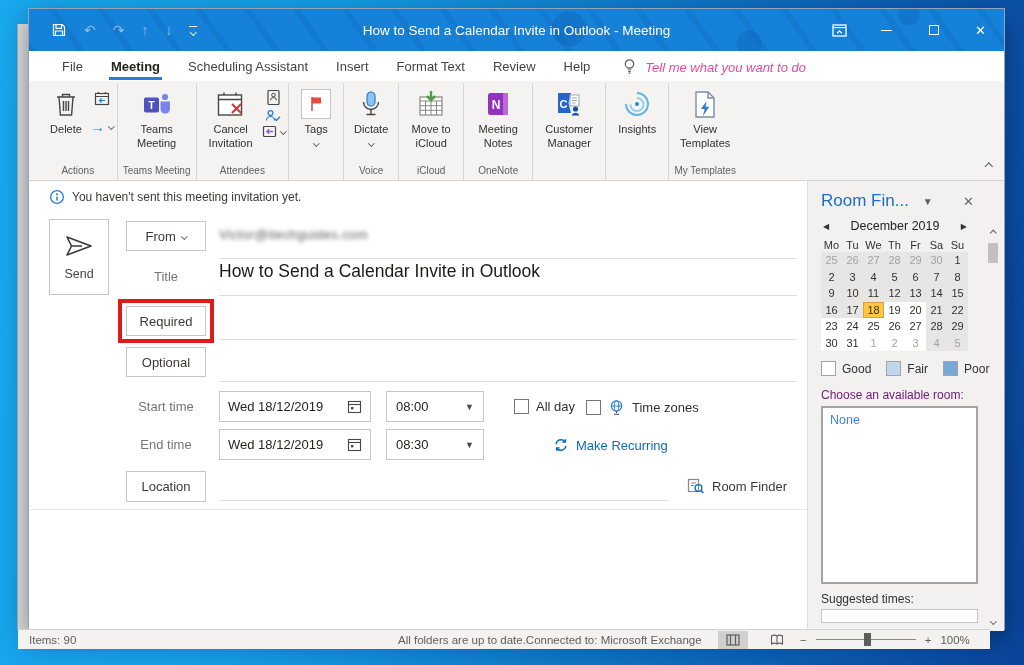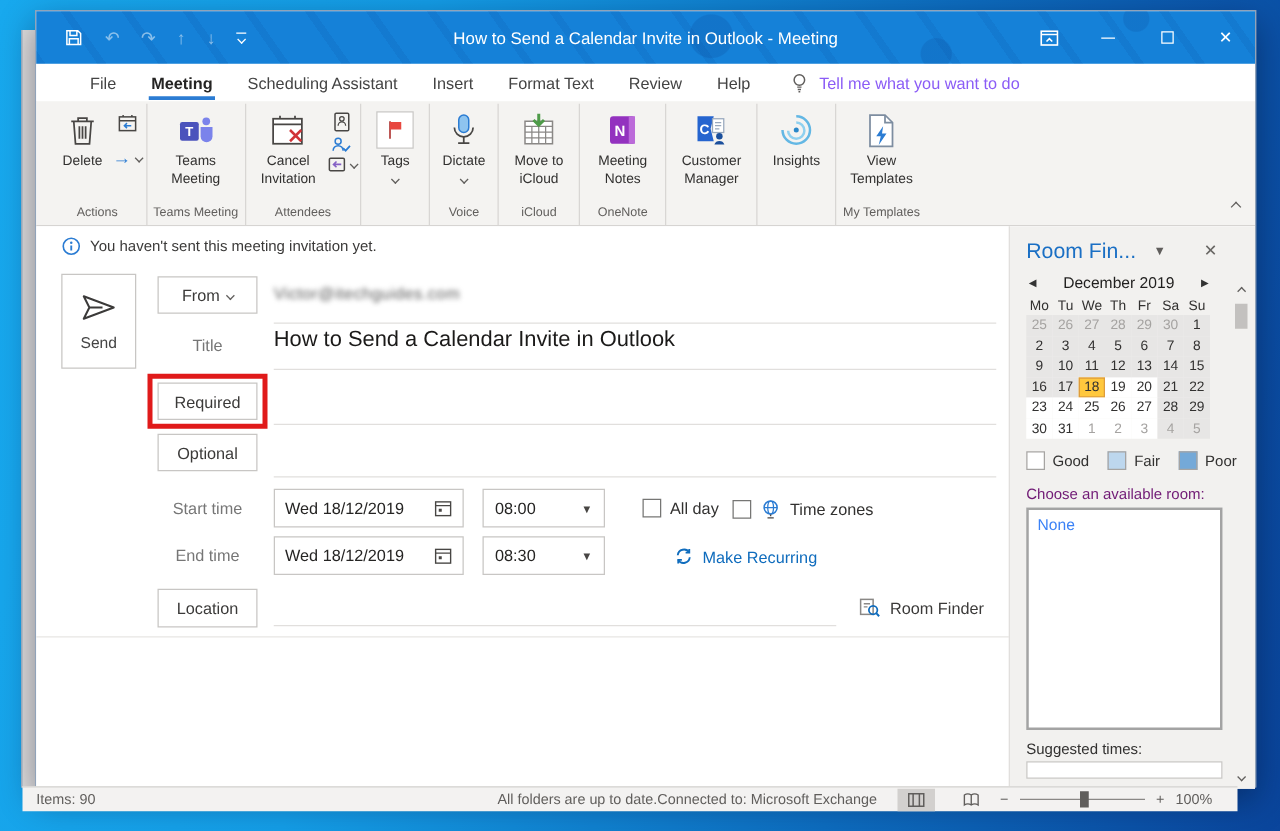--- a/index.html
+++ b/index.html
@@ -27,25 +27,25 @@
   .qat-custom .bar{display:block;width:8px;border-top:1.6px solid #fff;margin:0 auto 1px;}
   .win-title{position:absolute;left:0;right:0;text-align:center;font-size:13.5px;pointer-events:none;}
   .caption{position:absolute;right:0;top:0;height:42px;display:flex;align-items:center;}
   .cap-btn{width:47px;height:42px;display:flex;align-items:center;justify-content:center;font-size:13px;color:#fff;}
   .cap-btn .minus{display:block;width:11px;border-top:1.4px solid #fff;}
   .cap-btn .maxbox{display:block;width:10px;height:10px;border:1.4px solid #fff;}
   .chev{display:inline-block;border:solid #605e5c;border-width:0 1.4px 1.4px 0;padding:2.3px;}
   .chev.down{transform:rotate(45deg);} .chev.up{transform:rotate(-135deg);}
   .chev.white{border-color:#fff;} .chev.sm{padding:1.8px;}
   
-  .tabrow{height:30px;background:#fff;display:flex;align-items:center;font-size:13px;color:#444;padding-left:29px;}
+  .tabrow{height:30px;background:#fff;display:flex;align-items:center;font-size:13px;color:#444;padding-left:19px;}
   .tab{padding:0 14px;height:30px;display:flex;align-items:center;position:relative;}
   .tab.active{font-weight:bold;color:#252423;}
   .tab.active::after{content:"";position:absolute;left:12px;right:12px;bottom:1px;border-bottom:3px solid #2b7cd3;}
-  .tellme{display:flex;align-items:center;gap:8px;margin-left:18px;color:#8b5cf6;}
+  .tellme{display:flex;align-items:flex-end;gap:8px;margin-left:18px;color:#ec4899;font-style:italic;}
   
   .ribbon{height:100px;background:#f4f3f1;border-bottom:1px solid #d6d4d2;display:flex;padding:2px 6px 0 10px;position:relative;}
   .rgroup{display:flex;flex-direction:column;border-right:1px solid #d8d6d4;padding:0 3px;}
   .rbody{flex:1;display:flex;align-items:flex-start;}
   .rname{text-align:center;font-size:10px;color:#605e5c;padding:1px 2px 4px;white-space:nowrap;}
   .bigbtn{display:flex;flex-direction:column;align-items:center;padding:5px 4px 0;font-size:11px;color:#323130;text-align:center;line-height:1.25;min-width:48px;}
   .bigbtn .icn{height:32px;display:flex;align-items:center;justify-content:center;margin-bottom:3px;}
   .boxicn{width:30px;height:30px;border:1px solid #c8c6c4;background:#fff;display:flex;align-items:center;justify-content:center;}
   .sidecol{display:flex;flex-direction:column;align-items:center;gap:4px;padding-top:8px;}
   .arrowfwd{color:#2b7cd3;font-size:15px;font-weight:bold;line-height:1;}
@@ -453,21 +453,21 @@
               <rect x="1.5" y="2.5" width="12" height="11" fill="none" stroke="#484644" stroke-width="1.1"></rect>
               <path d="M1.5 5.5h12" stroke="#484644" stroke-width="1.1"></path>
               <rect x="4" y="8" width="2.4" height="2.4" fill="#484644"></rect>
             </svg>
         </span>
       </div>
       <div class="timebox" style="top:248px;">
         <span>08:30</span>
         <span style="color:#484644;font-size:9px;">▼</span>
       </div>
-      <div class="bluelink" style="position:absolute;left:510px;top:256px;">
+      <div class="bluelink" style="position:absolute;left:524px;top:256px;">
         <span>
           <svg width="16" height="16" viewBox="0 0 16 16">
               <path d="M3.2 7.2A5 5 0 0 1 12.4 5 M12.8 8.8A5 5 0 0 1 3.6 11" fill="none" stroke="#0f6cbd" stroke-width="1.5"></path>
               <path d="M12.4 2.2v2.9H9.5 M3.6 13.8v-2.9h2.9" fill="none" stroke="#0f6cbd" stroke-width="1.5"></path>
             </svg>
         </span>
         <span>Make Recurring</span>
       </div>
 
       <div class="fieldbtn" style="top:290px;height:31px;">

